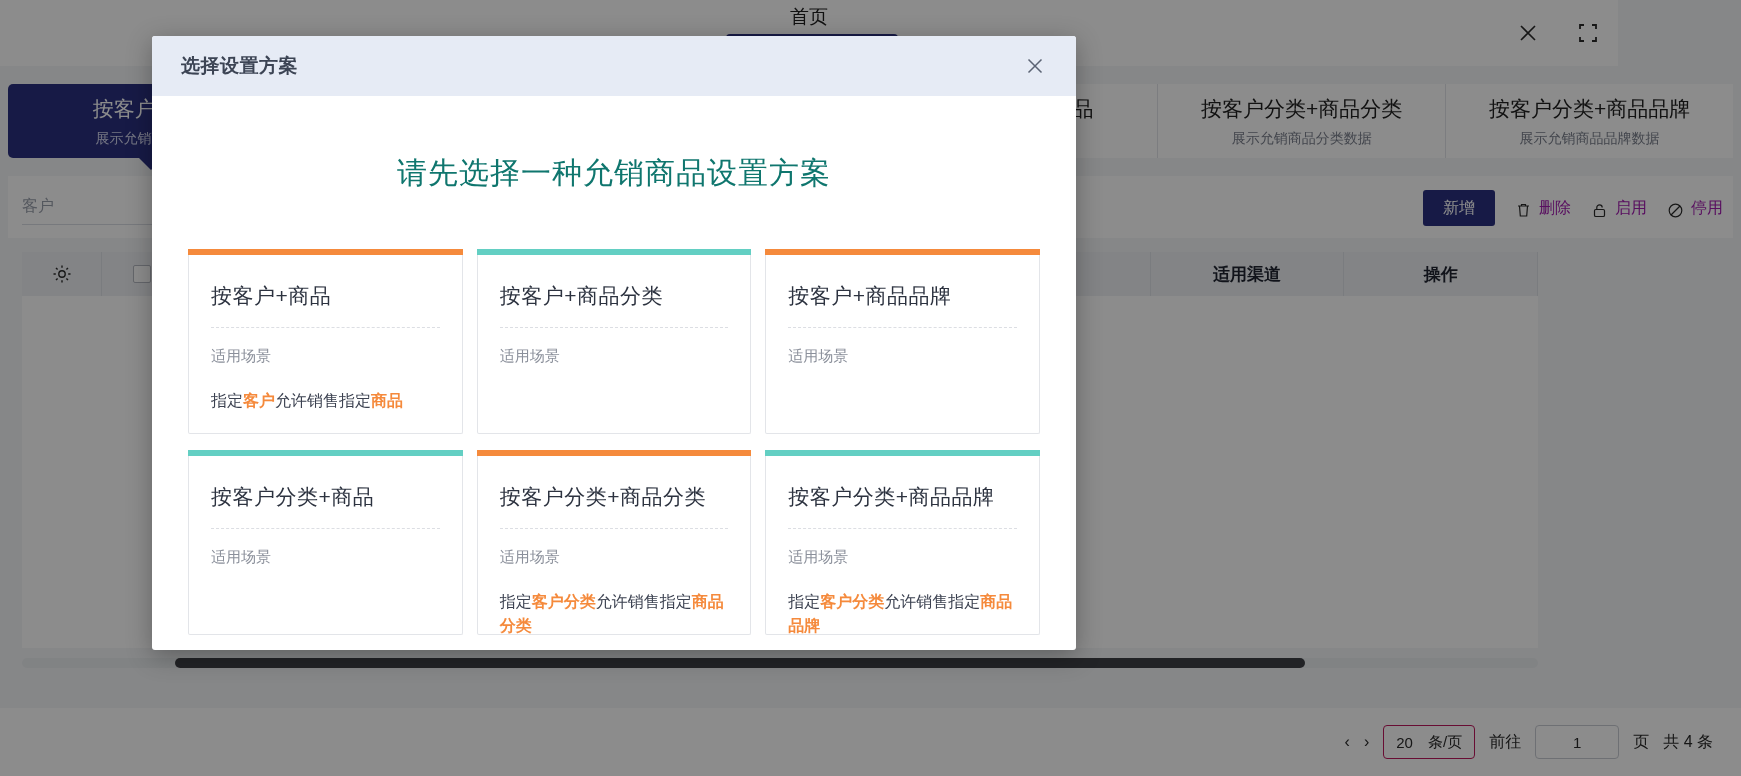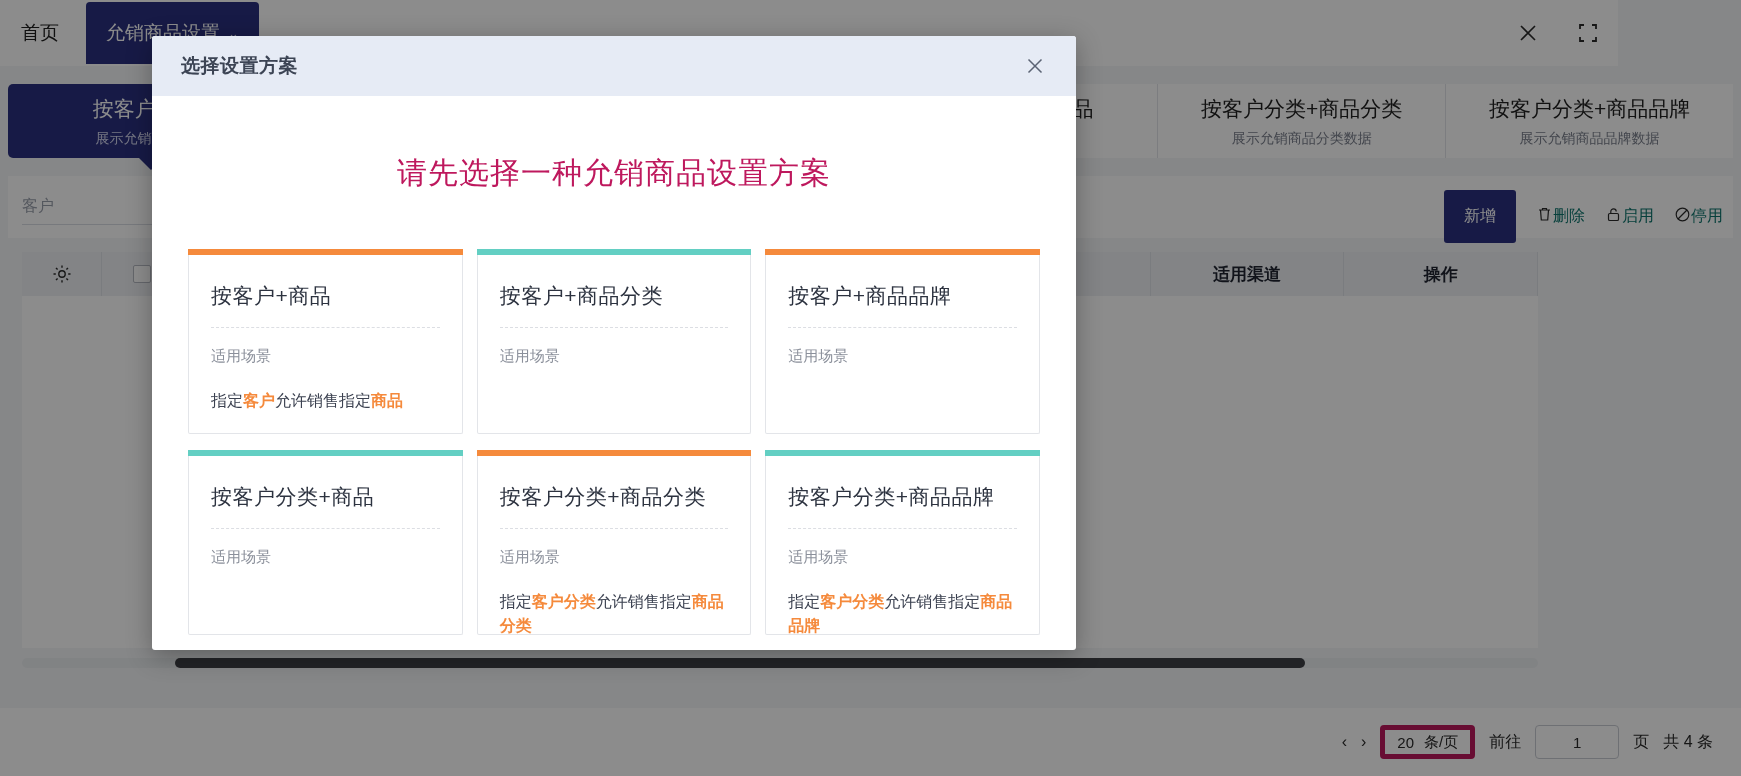--- a/index.html
+++ b/index.html
@@ -17,21 +17,21 @@
   }
 
   
   .bg-layer {
     position: absolute; inset: 0;
     background: #f5f6f8;
   }
   .bg-topbar {
     position: absolute; left: 0; top: 0; width: 1618px; height: 66px;
     background: #ffffff;
-    display: flex; align-items: center;
+    display: flex; align-items: center; flex-direction: column;
   }
   .tab-home {
     width: 80px; height: 66px;
     display: flex; align-items: center; justify-content: center;
     font-size: 19px; color: #1f1f1f;
   }
   .tab-active {
     margin-left: 6px;
     height: 62px; min-width: 162px; padding: 0 20px;
     background: #2b3180;
@@ -93,26 +93,26 @@
     border-bottom: 1px solid #d9dce3;
     display: flex; align-items: center;
     font-size: 16px; color: #9aa0ac;
   }
   .toolbar {
     position: absolute; right: 18px; top: 190px;
     display: flex; align-items: center; gap: 20px;
   }
   .tb-primary {
     background: #2b3180; color: #fff;
-    height: 53px; padding: 0 20px; border-radius: 3px;
+    height: 36px; padding: 0 20px; border-radius: 3px;
     font-size: 16px; display: flex; align-items: center;
   }
   .tb-item {
-    display: flex; align-items: flex-start; 
-    font-size: 16px; color: #0f766e;
+    display: flex; align-items: flex-end; gap: 7px;
+    font-size: 16px; color: #a21caf;
   }
   .tb-ico { width: 17px; height: 17px; display: inline-block; }
 
   
   .table-head {
     position: absolute; left: 22px; top: 252px;
     width: 1516px; height: 44px;
     background: #eef0f4;
     display: flex; align-items: stretch;
   }
@@ -144,21 +144,21 @@
   
   .footer {
     position: absolute; left: 0; bottom: 0; width: 1741px; height: 68px;
     background: #ffffff;
     display: flex; align-items: center; justify-content: flex-end;
     padding-right: 28px; gap: 14px;
     font-size: 16px; color: #2b2b2b;
   }
   .page-sel {
     height: 34px; min-width: 92px; padding: 0 12px;
-    border: 5px solid #be185d; border-radius: 4px;
+    border: 1px solid #be185d; border-radius: 4px;
     display: flex; align-items: center; justify-content: space-between; gap: 10px;
     font-size: 15px; color: #2b2b2b;
   }
   .page-num {
     height: 34px; min-width: 84px; padding: 0 12px;
     border: 1px solid #c9ccd4; border-radius: 4px;
     display: flex; align-items: center; justify-content: center;
     font-size: 15px;
   }
 
@@ -198,21 +198,21 @@
     color: #5b6374;
   }
   .modal-body {
     flex: 1 1 auto;
     padding: 0 36px;
     overflow: hidden;
   }
   .modal-heading {
     text-align: center;
     font-size: 30px;
-    color: #be185d;
+    color: #0f766e;
     padding-top: 57px;
     padding-bottom: 0;
     letter-spacing: 1px;
   }
   .card-grid {
     margin-top: 55px;
     display: grid;
     grid-template-columns: repeat(3, 1fr);
     column-gap: 14px;
     row-gap: 16px;

